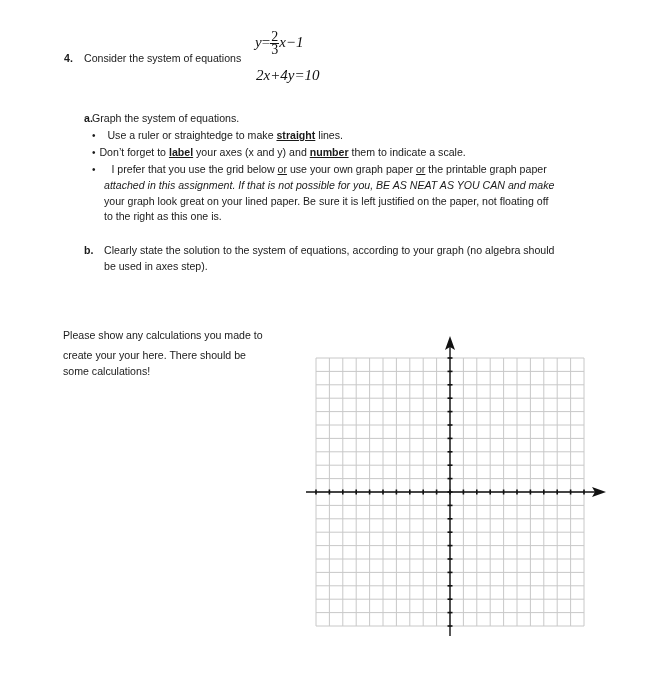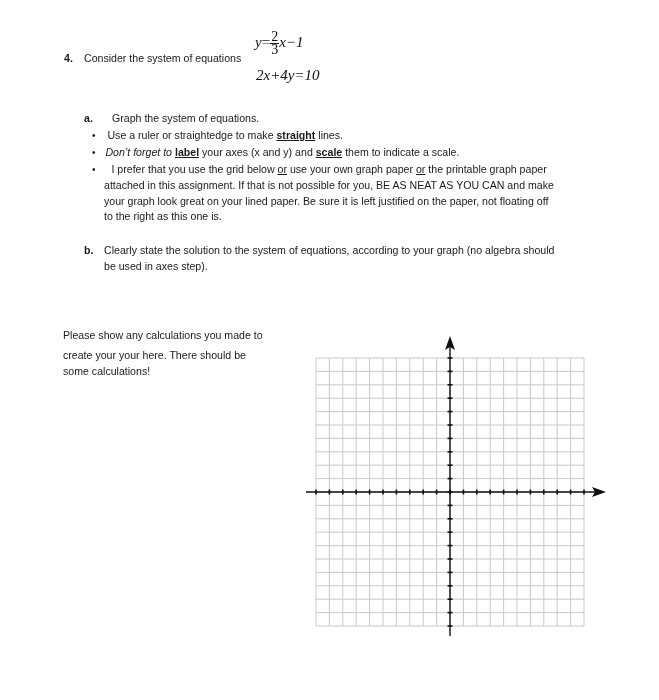--- a/index.html
+++ b/index.html
@@ -21,37 +21,37 @@
 
 <div class="abs txt bold" style="left:64px; top:50px;">4.</div>
 <div class="abs txt" style="left:84px; top:50px;">Consider the system of equations</div>
 
 <div class="abs math" style="left:255px; top:31px; white-space:nowrap;">
   <span style="font-style:italic;">y</span><span>=</span><span class="frac"><span class="num">2</span><span>3</span></span><span style="font-style:italic;">x−1</span>
 </div>
 <div class="abs math" style="left:256px; top:67px; font-style:italic;">2x+4y=10</div>
 
 <div class="abs txt bold" style="left:84px; top:110px;">a.</div>
-<div class="abs txt" style="left:112px; top:110px;">Graph the system of equations.</div>
+<div class="abs txt" style="left:92px; top:110px;">Graph the system of equations.</div>
 
 <div class="abs txt" style="left:92px; top:127px;">
   <span class="bullet">•</span>
   <span style="margin-left:9px;">Use a ruler or straightedge to make </span><span class="bold u">straight</span><span> lines.</span>
 </div>
 
 <div class="abs txt" style="left:92px; top:144px;">
   <span class="bullet">•</span>
-  <span style="margin-left:7px;font-style:italic;">Don’t forget to </span><span class="bold u">label</span><span> your axes (x and y) and </span><span class="bold u">scale</span><span> them to indicate a scale.</span>
+  <span style="margin-left:1px;">Don’t forget to </span><span class="bold u">label</span><span> your axes (x and y) and </span><span class="bold u">number</span><span> them to indicate a scale.</span>
 </div>
 
 <div class="abs txt" style="left:92px; top:161px;">
   <span class="bullet">•</span>
   <span style="margin-left:13px;">I prefer that you use the grid below </span><span class="u">or</span><span> use your own graph paper </span><span class="u">or</span><span> the printable graph paper</span>
 </div>
-<div class="abs txt" style="left:104px; top:177px;">attached in this assignment. If that is not possible for you, BE AS NEAT AS YOU CAN and make</div>
+<div class="abs txt" style="left:104px; top:177px;font-style:italic;">attached in this assignment. If that is not possible for you, BE AS NEAT AS YOU CAN and make</div>
 <div class="abs txt" style="left:104px; top:193px;">your graph look great on your lined paper. Be sure it is left justified on the paper, not floating off</div>
 <div class="abs txt" style="left:104px; top:208px;">to the right as this one is.</div>
 
 <div class="abs txt bold" style="left:84px; top:242px;">b.</div>
 <div class="abs txt" style="left:104px; top:242px;">Clearly state the solution to the system of equations, according to your graph (no algebra should</div>
 <div class="abs txt" style="left:104px; top:258px;">be used in axes step).</div>
 
 <div class="abs txt" style="left:63px; top:327px;">Please show any calculations you  made to</div>
 <div class="abs txt" style="left:63px; top:347px;">create your your here. There should be</div>
 <div class="abs txt" style="left:63px; top:363px;">some calculations!</div>

